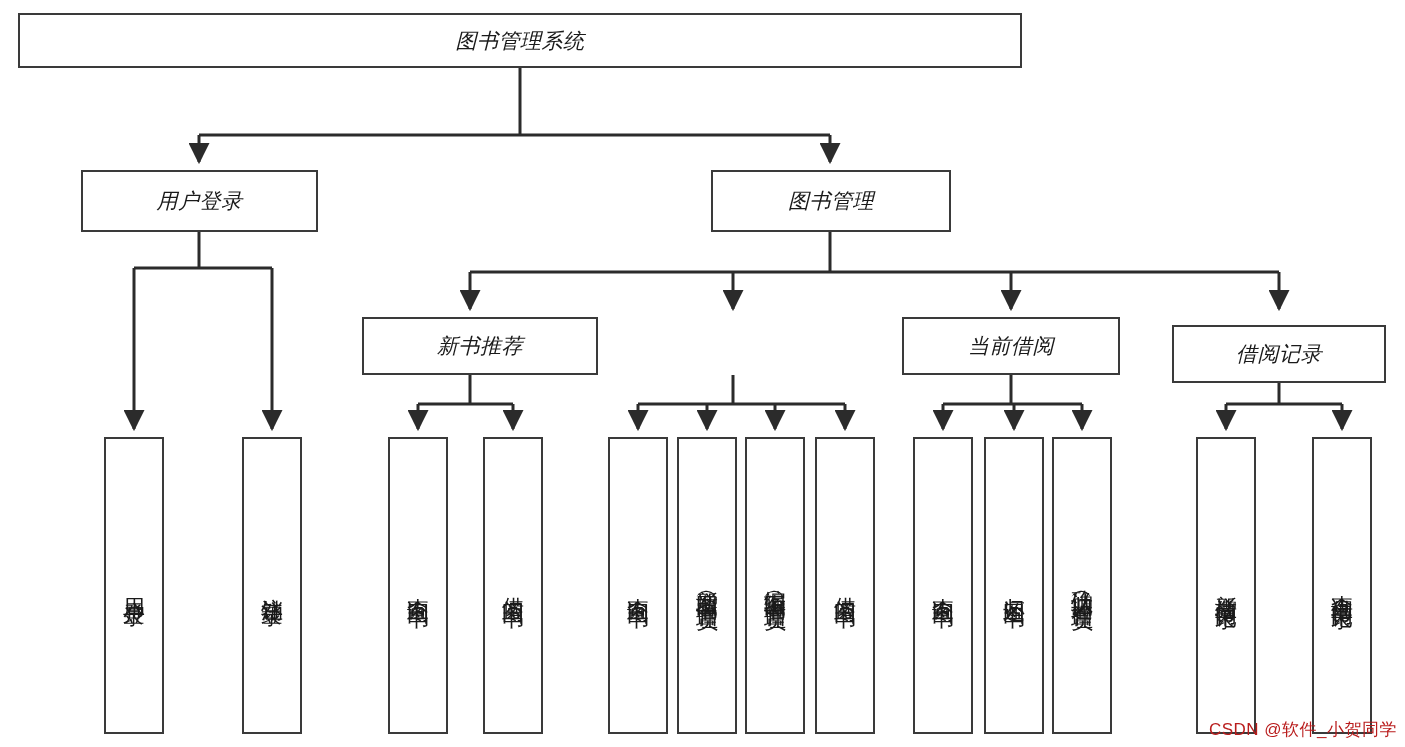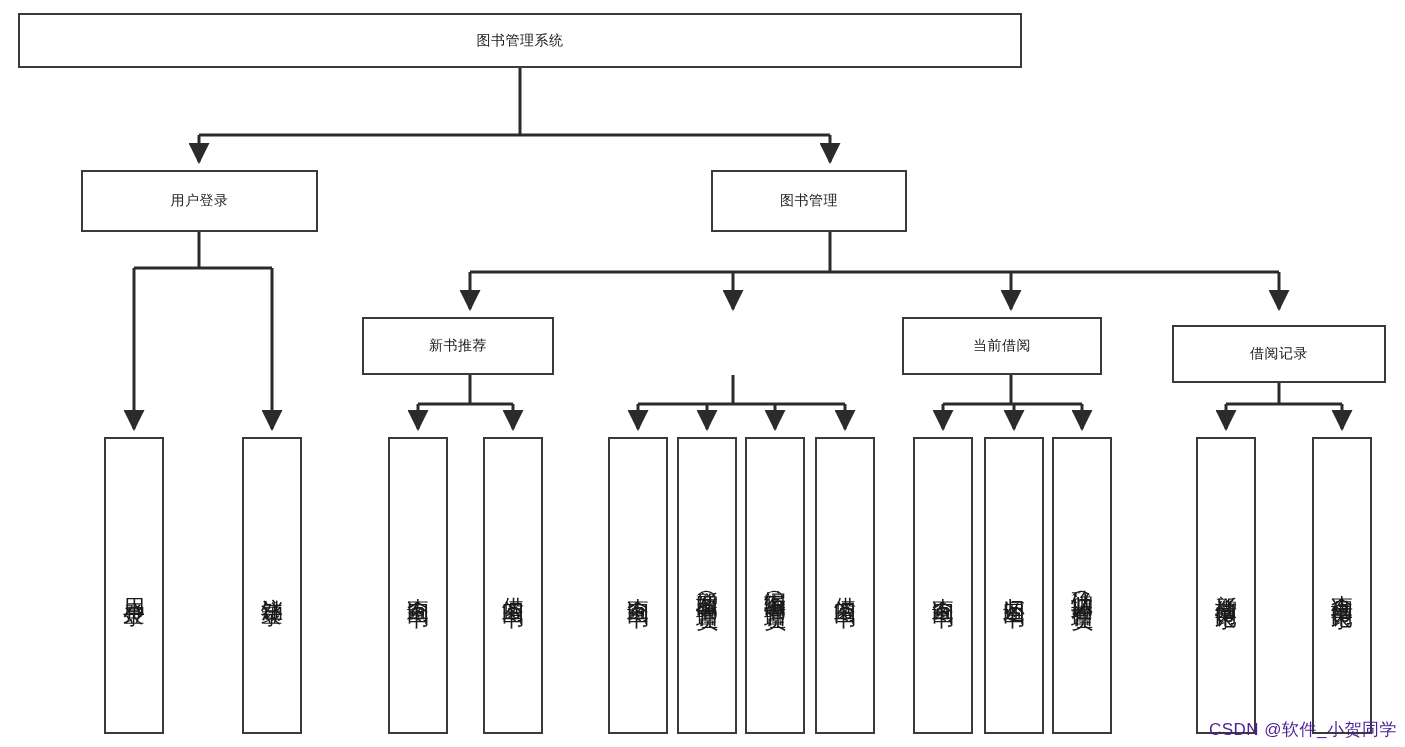--- a/index.html
+++ b/index.html
@@ -35,39 +35,40 @@
     color: #1a1a1a;
     z-index: 2;
   }
   .node-label {
     display: block;
     text-align: center;
     line-height: 1.12;
     letter-spacing: 0.5px;
   }
   .h-node .node-label {
-    font-size: 14px;
+    font-size: 21px;
+    font-style: italic;
   }
   .v-node {
     writing-mode: vertical-rl;
     text-orientation: upright;
   }
   .v-node .node-label {
     writing-mode: vertical-rl;
     text-orientation: upright;
     font-size: 22px;
     letter-spacing: 3px;
     line-height: 1;
   }
   #watermark {
     position: absolute;
     right: 8px;
     bottom: 6px;
     font-size: 17px;
-    color: #4c1d95;
+    color: #b91c1c;
     white-space: nowrap;
     z-index: 3;
     letter-spacing: 0.5px;
   }
 </style>
 </head>
 <body>
 
 <div id="canvas">
 
@@ -122,28 +123,28 @@
     </g>
   </svg>
 
   <div class="node h-node" style="left:18px; top:13px; width:1004px; height:55px;">
     <span class="node-label">图书管理系统</span>
   </div>
 
   <div class="node h-node" style="left:81px; top:170px; width:237px; height:62px;">
     <span class="node-label">用户登录</span>
   </div>
-  <div class="node h-node" style="left:711px; top:170px; width:196px; height:62px;">
+  <div class="node h-node" style="left:711px; top:170px; width:240px; height:62px;">
     <span class="node-label">图书管理</span>
   </div>
 
-  <div class="node h-node" style="left:362px; top:317px; width:192px; height:58px;">
+  <div class="node h-node" style="left:362px; top:317px; width:236px; height:58px;">
     <span class="node-label">新书推荐</span>
   </div>
-  <div class="node h-node" style="left:902px; top:317px; width:200px; height:58px;">
+  <div class="node h-node" style="left:902px; top:317px; width:218px; height:58px;">
     <span class="node-label">当前借阅</span>
   </div>
   <div class="node h-node" style="left:1172px; top:317px; width:214px; height:58px;margin-top:8px;">
     <span class="node-label">借阅记录</span>
   </div>
 
   <div class="node v-node" style="left:104px; top:437px; width:60px; height:297px;">
     <span class="node-label">用户登录</span>
   </div>
   <div class="node v-node" style="left:242px; top:437px; width:60px; height:297px;">

